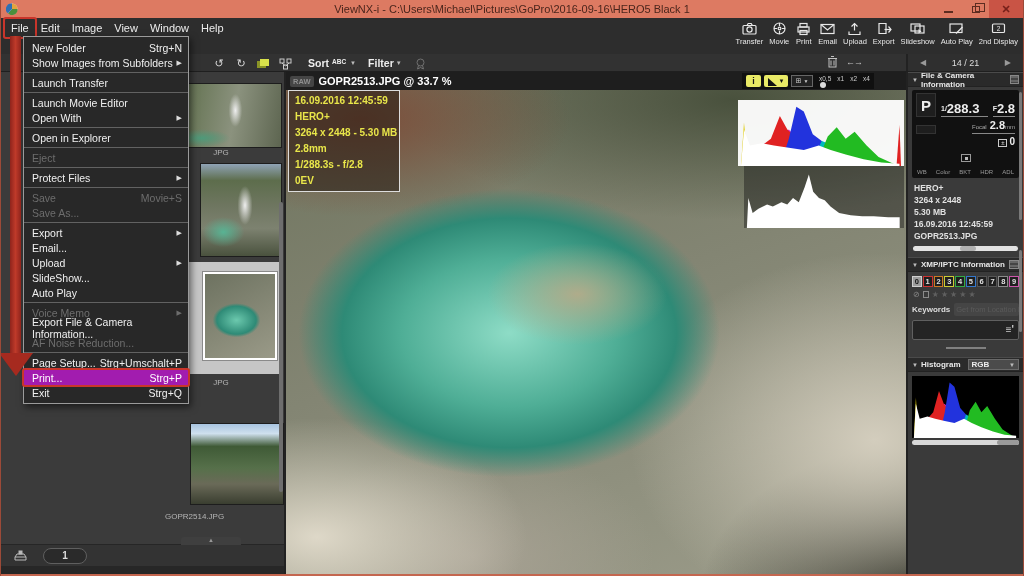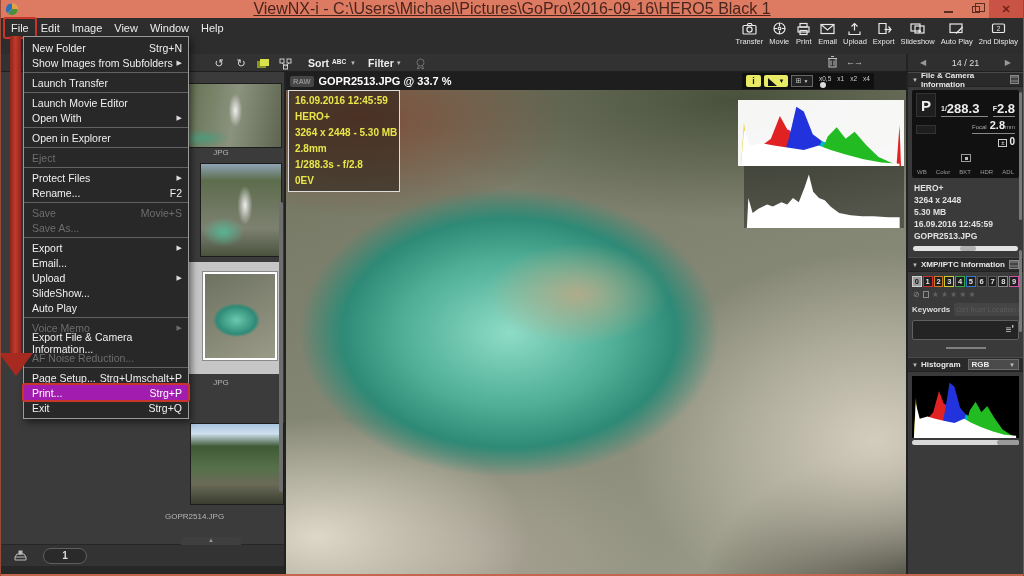--- a/index.html
+++ b/index.html
@@ -4,22 +4,22 @@
 <style>
   * { margin:0; padding:0; box-sizing:border-box; }
   html,body { width:1024px; height:576px; overflow:hidden; background:#000;
               font-family:"Liberation Sans", sans-serif; }
   #win { position:relative; width:1024px; height:576px; overflow:hidden; background:#3a3a3a;
          border-left:1px solid #9c4a38; border-right:1px solid #9c4a38; }
 
   
   .titlebar { position:absolute; top:0; left:0; right:0; height:18px; background:#dd7a62; }
   .app-icon { position:absolute; left:5px; top:3px; }
-  .title-text { position:absolute; left:0; right:0; top:0; text-align:center; font-size:16px;
-                color:#4a251c; line-height:18px;text-decoration:underline; }
+  .title-text { position:absolute; left:0; right:0; top:0; text-align:center; font-size:11px;
+                color:#4a251c; line-height:18px; }
   .win-controls { position:absolute; right:0; top:0; height:18px; display:flex; }
   .wc { width:27px; height:18px; display:flex; align-items:center; justify-content:center;
         color:#5c2c20; font-size:11px; }
   .wc.close { width:34px; background:#c95445; color:#76201a; font-weight:bold; }
   .min-glyph { width:9px; height:2px; background:#5c2c20; margin-top:6px; }
   .restore-glyph { width:8px; height:7px; border:1px solid #5c2c20; position:relative; }
   .restore-glyph:before { content:""; position:absolute; left:2px; top:-4px; width:8px; height:7px;
                           border:1px solid #5c2c20; }
 
   
@@ -554,24 +554,20 @@
       </div>
     <div class="msep"></div>
     <div class="mi disabled">
         <span>Eject</span>
       </div>
     <div class="msep"></div>
     <div class="mi">
         <span>Protect Files</span>
         <span class="sub">▶</span>
       </div>
-    <div class="mi">
-        <span>Rename...</span>
-        <span class="sc">F2</span>
-      </div>
     <div class="msep"></div>
     <div class="mi disabled">
         <span>Save</span>
         <span class="sc">Movie+S</span>
       </div>
     <div class="mi disabled">
         <span>Save As...</span>
       </div>
     <div class="msep"></div>
     <div class="mi">

